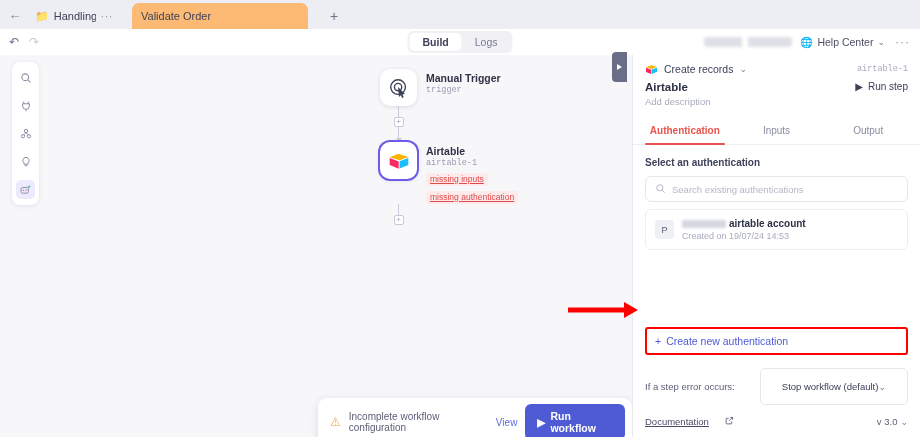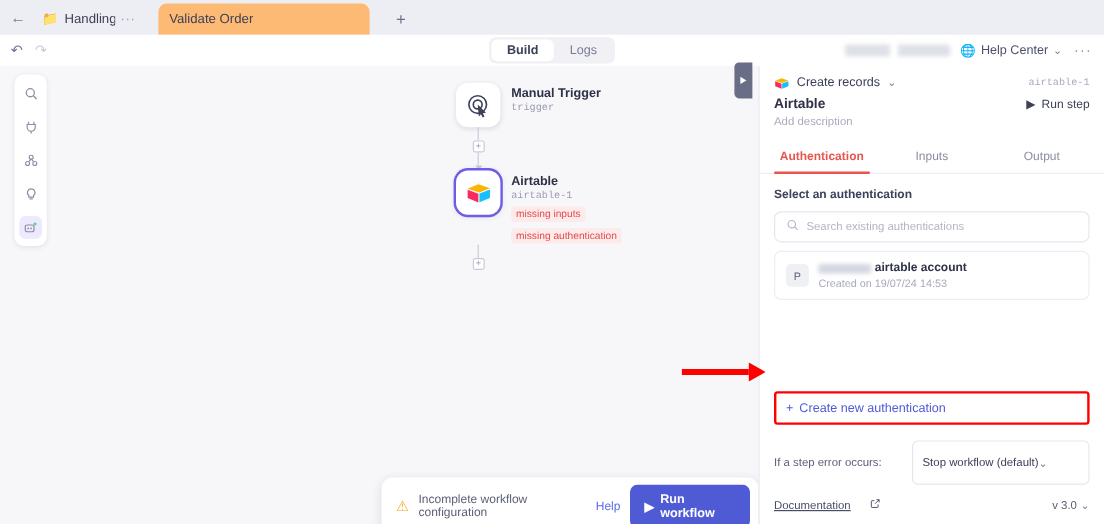--- a/index.html
+++ b/index.html
@@ -91,21 +91,21 @@
   .node-box.selected {
     box-shadow: 0 0 0 2px #6c5ce7, 0 1px 5px rgba(40,44,80,.18);
   }
   .node-meta { padding-top: 3px; }
   .node-title { font-size: 10.5px; color: #2f3147; font-weight: 600; }
   .node-sub {
     font-size: 8.5px; color: #9a9db2; font-family: "Liberation Mono", monospace; margin-top: 1px;
   }
   .badge {
     display: inline-block; font-size: 8.5px; color: #e24a4a; background: #fdeaea;
-    border-radius: 3px; padding: 1.5px 4px; margin-top: 3px;
+    border-radius: 3px; padding: 1.5px 4px; margin-top: 3px; text-decoration: underline;
   }
   .connector { width: 37px; display: flex; flex-direction: column; align-items: center; }
   .c-line { width: 1px; height: 11px; background: #c9cbda; }
   .c-plus {
     width: 10px; height: 10px; border: 1px solid #c9cbda; border-radius: 2px; background: #fff;
     color: #9a9db2; font-size: 8px; line-height: 8px; text-align: center; cursor: pointer;
   }
   .c-arrow {
     width: 0; height: 0; border-left: 3px solid transparent; border-right: 3px solid transparent;
     border-top: 4px solid #c9cbda;
@@ -198,21 +198,21 @@
 
   .p-footer { position: absolute; left: 0; bottom: 0; width: 100%; padding: 0 12px 10px 12px; }
   .create-auth {
     border: 2px solid #ff0000; border-radius: 3px; padding: 6px 8px;
     font-size: 10.5px; color: #4f5bd5; cursor: pointer; display: flex; align-items: center; gap: 5px;
   }
   .err-row { display: flex; align-items: center; gap: 25px; margin-top: 13px; }
   .err-label { font-size: 9.5px; color: #5c5f76; }
   .err-select {
     flex: 1; border: 1px solid #e6e7ee; border-radius: 5px; height: 37px;
-    display: flex; align-items: center; justify-content: flex-start; padding: 0 8px;
+    display: flex; align-items: center; justify-content: center; padding: 0 8px;
     font-size: 9.5px; color: #3d4059; cursor: pointer;
   }
   .doc-row { display: flex; align-items: center; justify-content: space-between; margin-top: 11px; }
   .doc-link {
     font-size: 9.5px; color: #4a4d66; text-decoration: underline; cursor: pointer;
     display: flex; align-items: center; gap: 16px;
   }
   .ver { font-size: 9.5px; color: #5c5f76; cursor: pointer; display: flex; align-items: center; gap: 3px; }
 
   
@@ -343,21 +343,21 @@
       <div class="connector">
         <div class="c-line"></div>
         <div class="c-plus">+</div>
       </div>
 
     </div>
 
     <div class="statusbar">
       <span class="warn-ic">⚠</span>
       <span class="status-txt">Incomplete workflow configuration</span>
-      <span class="view-link">Help</span>
+      <span class="view-link">View</span>
       <span class="run-btn">
         <span>▶</span>
         <span>Run workflow</span>
       </span>
     </div>
 
     <div class="zoomctl">
       <span class="zoom-ic">
         <svg width="11" height="11" viewBox="0 0 16 16" fill="none" stroke="currentColor" stroke-width="1.3">
           <circle cx="7" cy="7" r="4.5"></circle>

